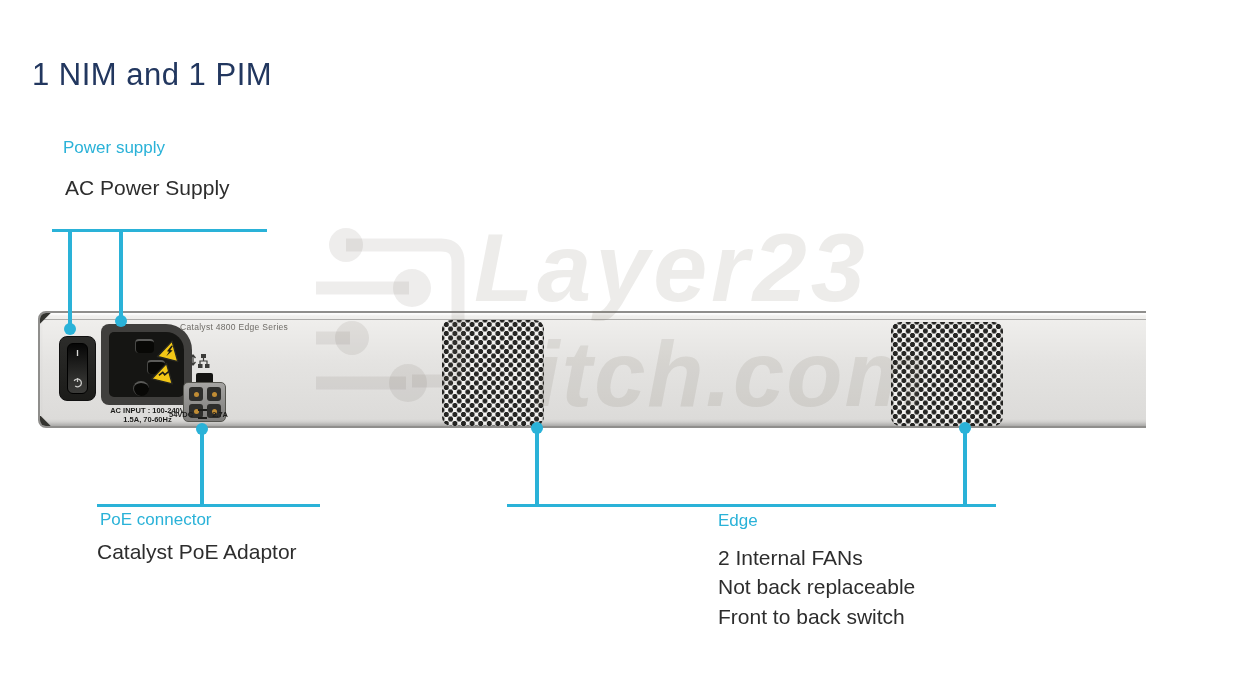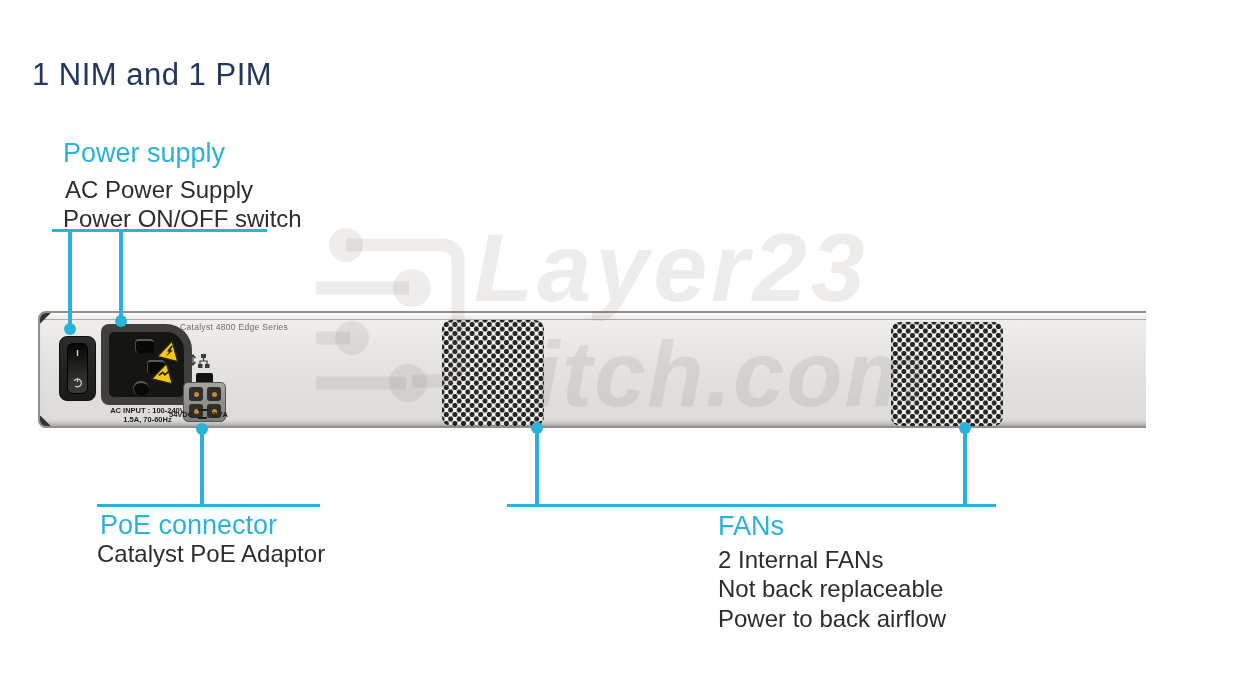--- a/index.html
+++ b/index.html
@@ -4,22 +4,22 @@
 <style>
   html,body{margin:0;padding:0;background:#ffffff;}
   .canvas{
     position:relative;width:1146px;height:700px;overflow:hidden;
     background:#ffffff;font-family:"Liberation Sans",sans-serif;
   }
   .abs{position:absolute;}
 
   
   .page-title{left:32px;top:57px;font-size:31px;color:var(--title-color);letter-spacing:.5px;}
-  .co-heading{font-size:27px;color:var(--accent);}
-  .co-line{font-size:24px;color:var(--body-color);}
+  .co-heading{font-size:17px;color:var(--accent);}
+  .co-line{font-size:21px;color:var(--body-color);}
 
   
   .hline{height:3px;background:var(--accent);}
   .vline{width:4px;background:var(--accent);}
   .dot{width:12px;height:12px;border-radius:50%;background:var(--accent);}
 
   
   .device{
     left:38px;top:311px;width:1180px;height:117px;border-radius:8px;
     background:linear-gradient(#f1f0ee,#e4e3e1 45%,#dbdad8);
@@ -95,21 +95,20 @@
 </style>
 </head>
 <body>
 
 <div class="canvas">
 
   <div class="abs page-title">1 NIM and 1 PIM</div>
 
   <div class="abs co-heading" style="left:63px;top:138px;">Power supply</div>
   <div class="abs co-line" style="left:65px;top:176px;">AC Power Supply</div>
-  <div class="abs co-line" style="left:63px;top:205px;">Power ON/OFF switch</div>
   <div class="abs hline z4" style="left:52px;top:229px;width:215px;"></div>
   <div class="abs vline z4" style="left:68px;top:229px;height:100px;"></div>
   <div class="abs dot z4" style="left:64px;top:323px;"></div>
   <div class="abs vline z4" style="left:119px;top:229px;height:92px;"></div>
   <div class="abs dot z4" style="left:115px;top:315px;"></div>
 
   <div class="abs device">
     <div class="abs lid-seam"></div>
     <div class="abs corner lt"></div>
     <div class="abs corner lb"></div>
@@ -186,24 +185,24 @@
   <div class="abs vline z4" style="left:200px;top:427px;height:80px;"></div>
   <div class="abs hline z4" style="left:97px;top:504px;width:223px;"></div>
   <div class="abs co-heading" style="left:100px;top:510px;">PoE connector</div>
   <div class="abs co-line" style="left:97px;top:540px;">Catalyst PoE Adaptor</div>
 
   <div class="abs dot z4" style="left:531px;top:422px;"></div>
   <div class="abs vline z4" style="left:535px;top:426px;height:81px;"></div>
   <div class="abs dot z4" style="left:959px;top:422px;"></div>
   <div class="abs vline z4" style="left:963px;top:426px;height:81px;"></div>
   <div class="abs hline z4" style="left:507px;top:504px;width:489px;"></div>
-  <div class="abs co-heading" style="left:718px;top:511px;">FANs</div>
+  <div class="abs co-heading" style="left:718px;top:511px;">Edge</div>
   <div class="abs co-line" style="left:718px;top:546px;">2 Internal FANs</div>
   <div class="abs co-line" style="left:718px;top:575px;">Not back replaceable</div>
-  <div class="abs co-line" style="left:718px;top:605px;">Power to back airflow</div>
+  <div class="abs co-line" style="left:718px;top:605px;">Front to back switch</div>
 
   <div class="abs watermark" style="left:0;top:12px;width:1250px;height:700px;font-style:italic;">
     <svg class="abs" style="left:316px;top:202px;" width="166" height="206" viewBox="0 0 166 206">
       <g stroke="rgba(115,106,96,.12)" stroke-width="13" fill="none">
         <path d="M30 31 H125 Q142 31 142 48 V150 Q142 167 125 167 H96"></path>
         <path d="M0 74 H93"></path>
         <path d="M0 124 H34"></path>
         <path d="M0 169 H90"></path>
       </g>
       <g fill="rgba(115,106,96,.12)">

